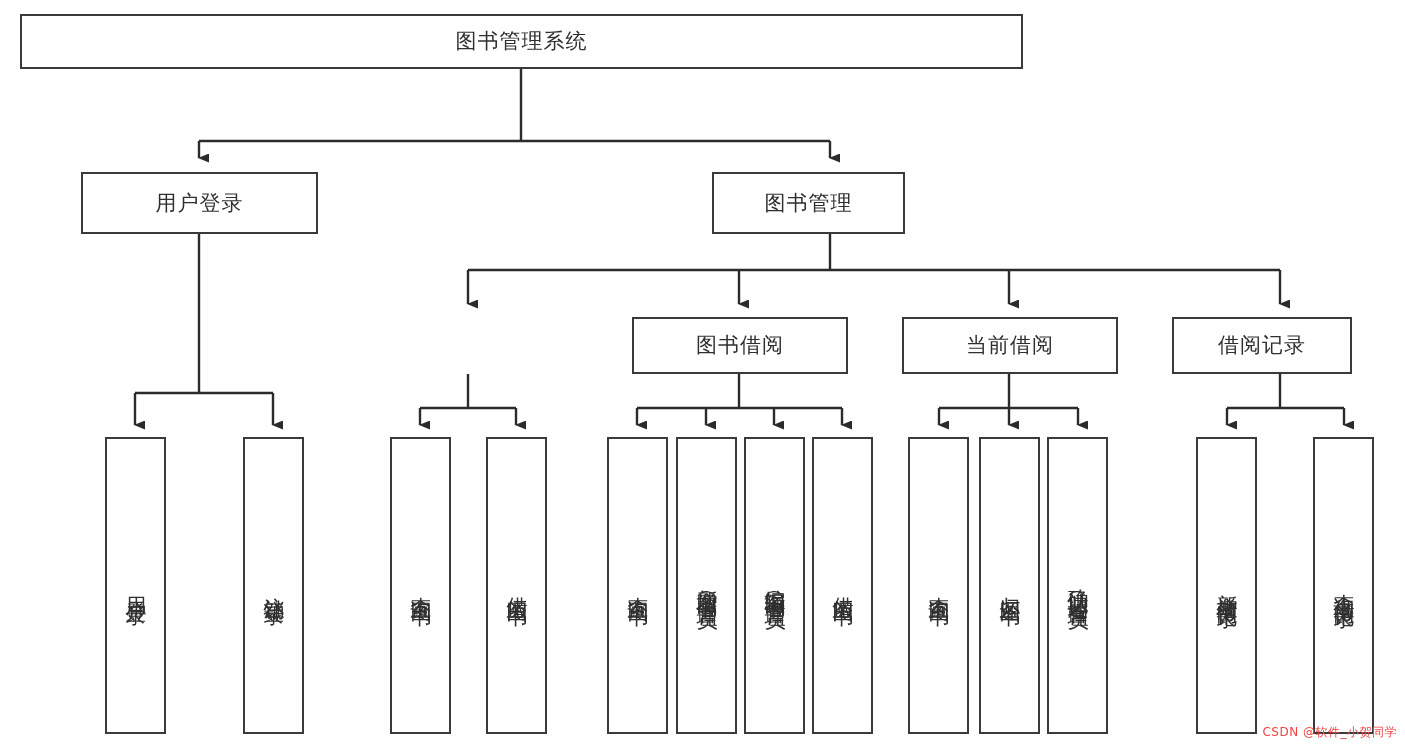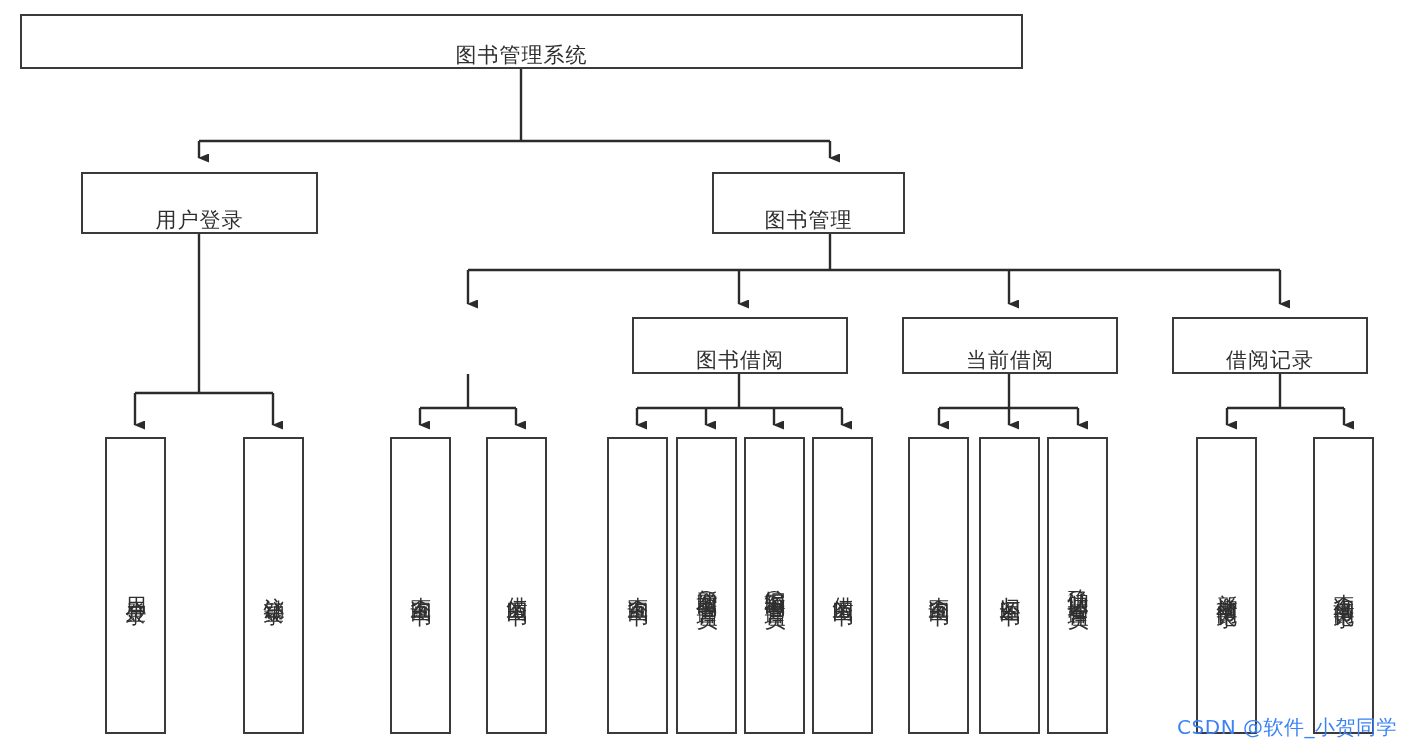--- a/index.html
+++ b/index.html
@@ -25,21 +25,21 @@
     width: 1405px;
     height: 747px;
     pointer-events: none;
   }
   .node {
     position: absolute;
     box-sizing: border-box;
     background: #ffffff;
     border: 2px solid #3a3a3a;
     display: flex;
-    align-items: flex-end;
+    align-items: center;
     justify-content: center;
     z-index: 2;
   }
   .node-label {
     font-size: 21px;
     line-height: 1.15;
     letter-spacing: 1px;
     color: #2f2f2f;
     white-space: nowrap;
     text-align: center;
@@ -55,22 +55,22 @@
     font-size: 21px;
     letter-spacing: 3px;
     line-height: 1.2;
     white-space: nowrap;
     max-height: 100%;
   }
   #watermark {
     position: absolute;
     right: 8px;
     bottom: 6px;
-    font-size: 20px;
-    color: #3b82f6;
+    font-size: 12px;
+    color: #ef4444;
     letter-spacing: 0.5px;
     z-index: 5;
     white-space: nowrap;
   }
 </style>
 </head>
 <body>
 
 <div id="diagram-root">
 
@@ -138,21 +138,21 @@
 
 
   <div class="node" style="left:632px; top:317px; width:216px; height:57px;">
     <span class="node-label">图书借阅</span>
   </div>
 
   <div class="node" style="left:902px; top:317px; width:216px; height:57px;">
     <span class="node-label">当前借阅</span>
   </div>
 
-  <div class="node" style="left:1172px; top:317px; width:196px; height:57px;">
+  <div class="node" style="left:1172px; top:317px; width:180px; height:57px;">
     <span class="node-label">借阅记录</span>
   </div>
 
   <div class="node leaf" style="left:105px; top:437px; width:61px; height:297px;">
     <span class="node-label">用户登录</span>
   </div>
 
   <div class="node leaf" style="left:243px; top:437px; width:61px; height:297px;">
     <span class="node-label">注销登录</span>
   </div>

